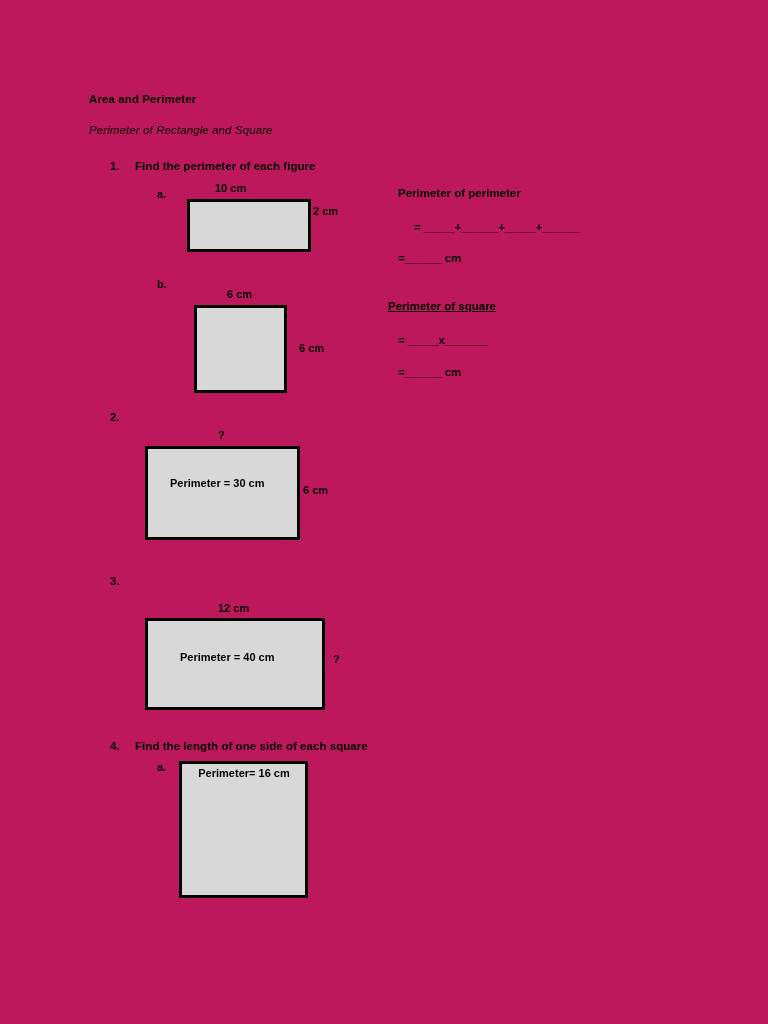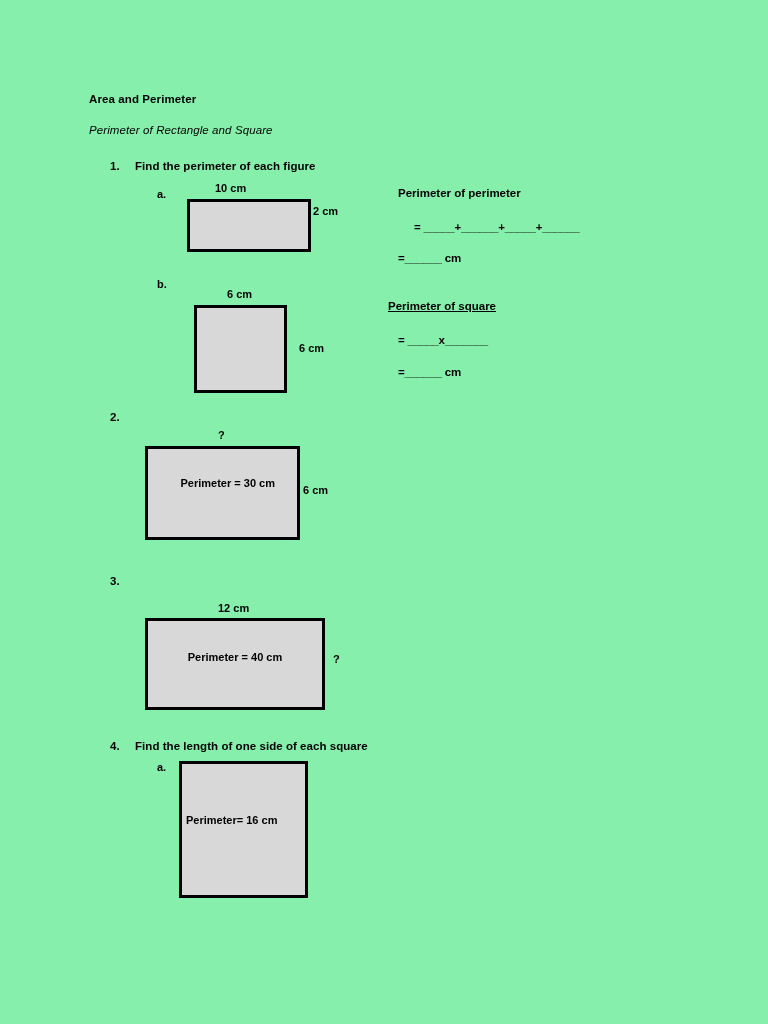--- a/index.html
+++ b/index.html
@@ -11,21 +11,21 @@
     width: 768px;
     height: 1024px;
     position: relative;
     font-family: "Liberation Sans", sans-serif;
     color: #000000;
     overflow: hidden;
   }
   .page {
     position: absolute;
     inset: 0;
-    background: #86efac;
+    background: #be185d;
   }
 
   
   .doc-title {
     position: absolute;
     left: 89px;
     top: 93px;
     font-size: 11.5px;
     font-weight: bold;
     letter-spacing: 0.1px;
@@ -117,30 +117,30 @@
   <div class="formula-line" style="left:398px; top:252px;">=______ cm</div>
 
   <div class="formula-head" style="left:388px; top:300px;text-decoration:underline;">Perimeter of square</div>
   <div class="formula-line" style="left:398px; top:334px;">= _____x_______</div>
   <div class="formula-line" style="left:398px; top:366px;">=______ cm</div>
 
   <div class="q-num" style="left:110px; top:411px;">2.</div>
 
   <div class="dim-label" style="left:218px; top:429px;">?</div>
   <div class="fig" style="left:145px; top:446px; width:155px; height:94px;"></div>
-  <div class="fig-caption" style="left:170px; top:475px; width:105px; text-align:right; top:477px;">Perimeter = 30 cm</div>
+  <div class="fig-caption" style="left:170px; top:475px; width:105px; text-align:left; top:477px;">Perimeter = 30 cm</div>
   <div class="dim-label" style="left:303px; top:484px;">6 cm</div>
 
   <div class="q-num" style="left:110px; top:575px;">3.</div>
 
   <div class="dim-label" style="left:218px; top:602px;">12 cm</div>
   <div class="fig" style="left:145px; top:618px; width:180px; height:92px;"></div>
-  <div class="fig-caption" style="left:180px; top:651px; width:110px; text-align:center;">Perimeter = 40 cm</div>
+  <div class="fig-caption" style="left:180px; top:651px; width:110px; ">Perimeter = 40 cm</div>
   <div class="dim-label" style="left:333px; top:653px;">?</div>
 
   <div class="q-num" style="left:110px; top:740px;">4.</div>
   <div class="q-item" style="left:135px; top:740px;">Find the length of one side of each square</div>
 
   <div class="sub-label" style="left:157px; top:761px;">a.</div>
   <div class="fig" style="left:179px; top:761px; width:129px; height:137px;"></div>
-  <div class="fig-caption" style="left:186px; top:814px; width:116px; text-align:left;">Perimeter= 16 cm</div>
+  <div class="fig-caption" style="left:186px; top:767px; width:116px; text-align:center;">Perimeter= 16 cm</div>
 
 </div>
 
 </body></html>

